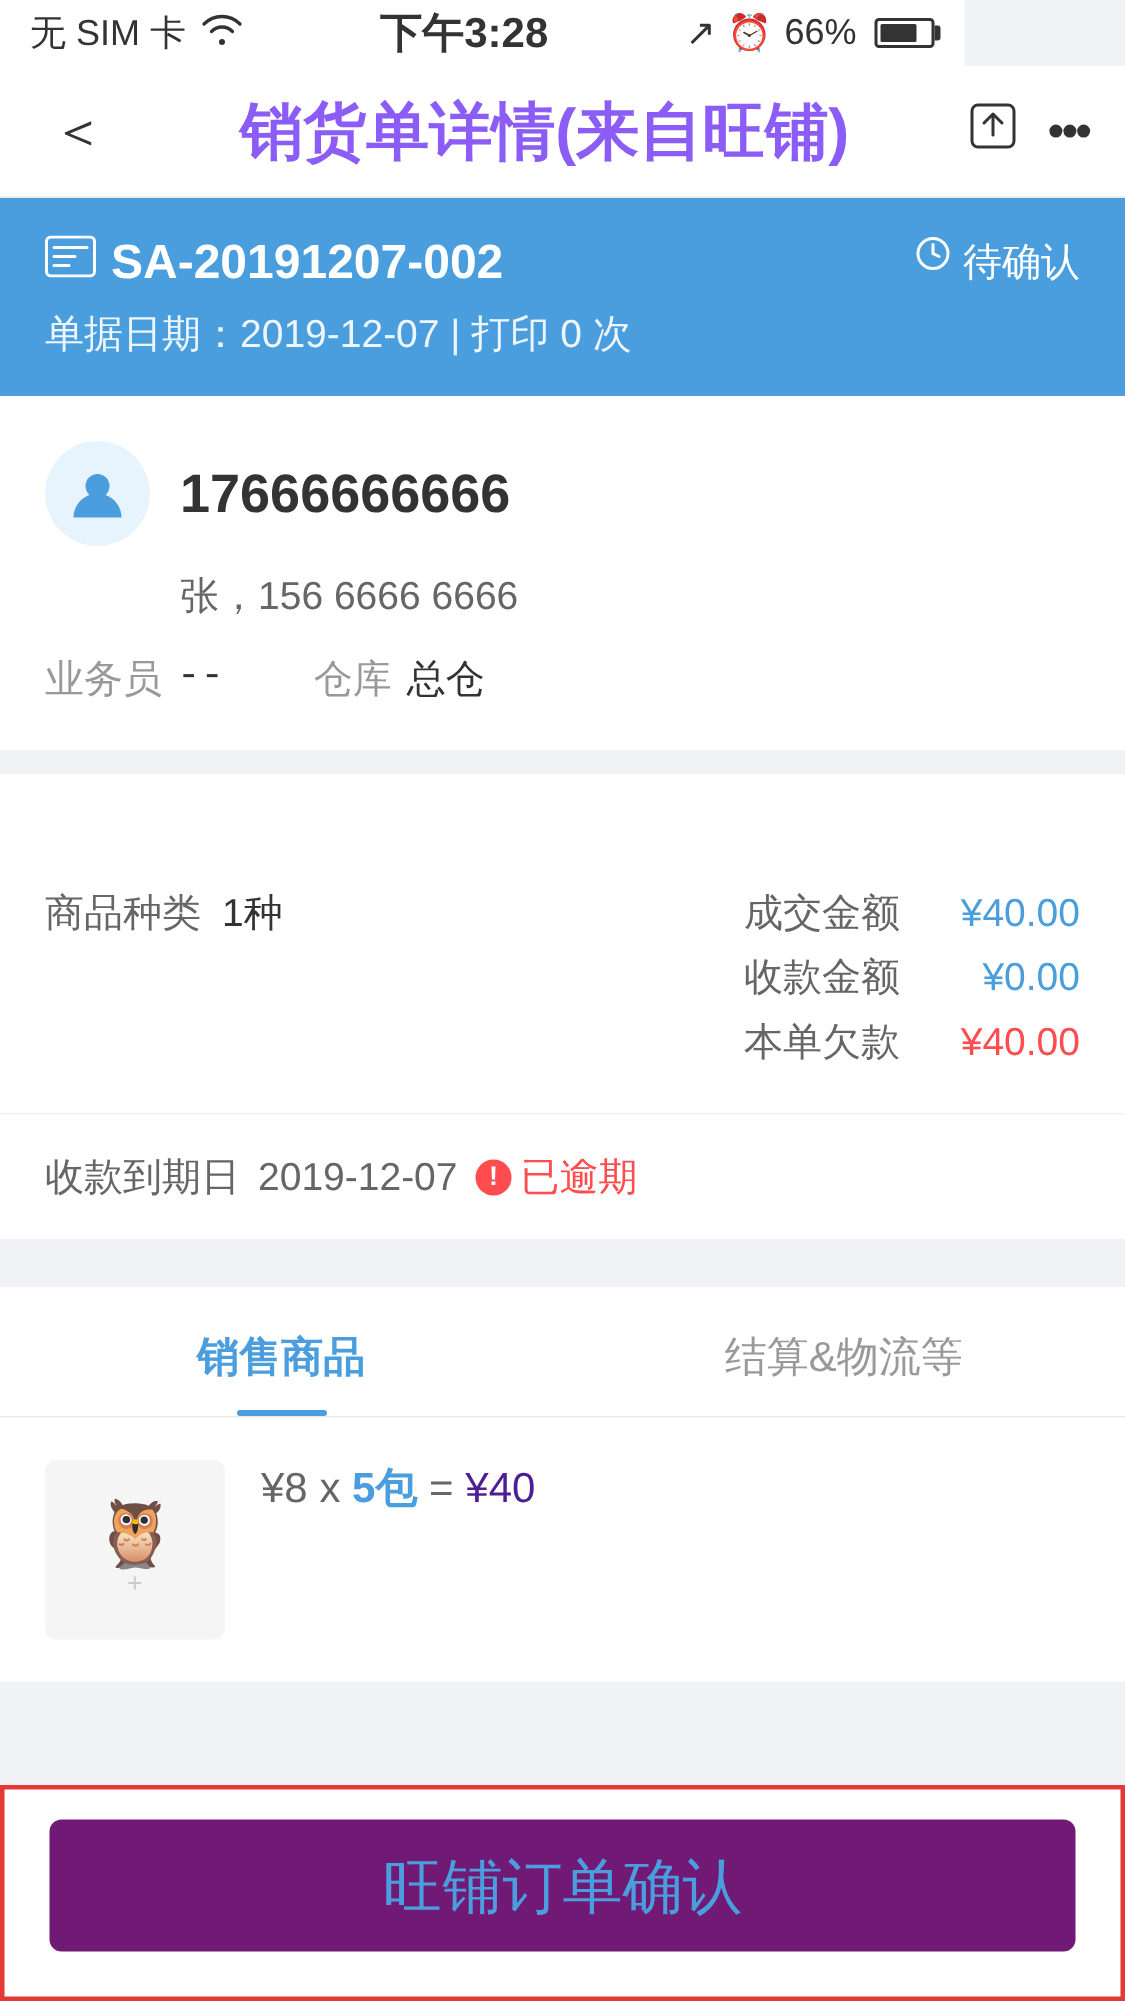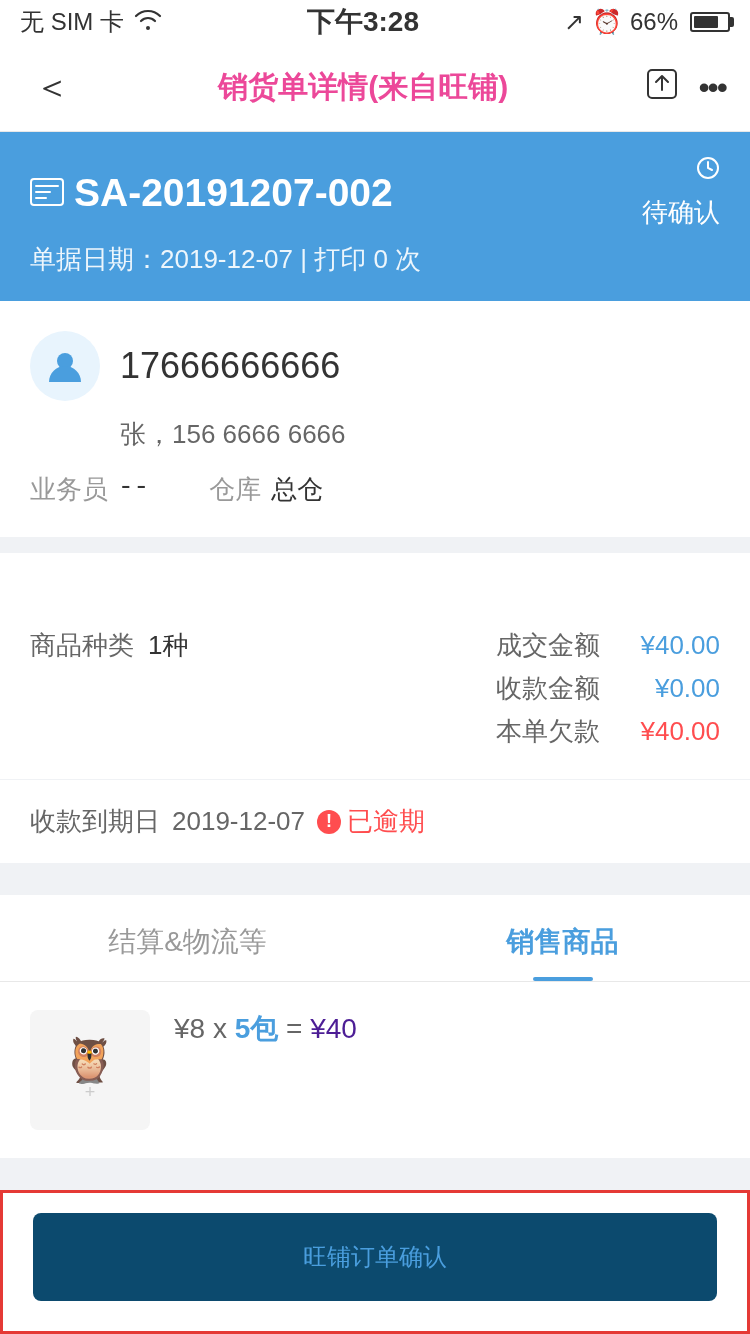--- a/index.html
+++ b/index.html
@@ -9,21 +9,21 @@
       min-height: 1334px;
       background: #f0f2f5;
       font-family: -apple-system, "PingFang SC", "Helvetica Neue", Arial, sans-serif;
       font-size: 28px;
       color: #333;
       position: relative;
     }
 
     
     .status-bar {
-      width: 750px;
+      width: 643px;
       height: 44px;
       background: #fff;
       display: flex;
       align-items: center;
       justify-content: space-between;
       padding: 0 20px;
       font-size: 24px;
       font-weight: 500;
     }
     .status-left {
@@ -82,23 +82,23 @@
       padding: 0 24px;
       border-bottom: 1px solid #e8e8e8;
     }
     .nav-back {
       font-size: 36px;
       color: #333;
       cursor: pointer;
       padding: 10px;
     }
     .nav-title {
-      font-size: 30px;
+      font-size: 42px;
       font-weight: 600;
-      color: #ec4899;
+      color: #8b5cf6;
     }
     .nav-right {
       display: flex;
       align-items: center;
       gap: 20px;
     }
     .nav-share {
       font-size: 32px;
       color: #333;
     }
@@ -114,34 +114,33 @@
       width: 750px;
       padding: 24px 30px;
     }
     .order-id-row {
       display: flex;
       justify-content: space-between;
       align-items: center;
       margin-bottom: 12px;
     }
     .order-id {
-      font-size: 39px;
+      font-size: 32px;
       font-weight: 700;
       color: #fff;
       display: flex;
       align-items: center;
       gap: 10px;
     }
     .status-badge {
       display: flex;
-      align-items: flex-end;
+      align-items: flex-start;
       gap: 8px;
       color: #fff;
       font-size: 26px;
-      flex-direction: column;
     }
     .order-date {
       font-size: 26px;
       color: rgba(255,255,255,0.9);
     }
 
     
     .customer-section {
       background: #fff;
       width: 750px;
@@ -161,21 +160,21 @@
       background: #e8f4fd;
       display: flex;
       align-items: center;
       justify-content: center;
       font-size: 32px;
       color: #4a9ede;
       flex-shrink: 0;
     }
     .customer-phone {
       font-size: 36px;
-      font-weight: 400;
+      font-weight: 700;
       color: #333;
     }
     .customer-name {
       font-size: 26px;
       color: #666;
       margin-bottom: 20px;
       padding-left: 90px;
     }
     .customer-meta {
       display: flex;
@@ -364,24 +363,24 @@
       bottom: 0;
       left: 0;
       width: 750px;
       background: #fff;
       padding: 20px 30px 30px;
       border: 3px solid #e53935;
     }
     .confirm-btn {
       width: 100%;
       height: 88px;
-      background: #0c4a6e;
+      background: #701a75;
       border: none;
       border-radius: 8px;
-      font-size: 24px;
+      font-size: 40px;
       color: #4a9ede;
       font-weight: 500;
       cursor: pointer;
       display: flex;
       align-items: center;
       justify-content: center;
     }
 
     
     .content-wrapper {
@@ -509,25 +508,25 @@
         <span class="overdue-dot">!</span>
         <span>已逾期</span>
       </div>
     </div>
   </div>
 
   <div class="divider"></div>
 
   <div class="tabs-section">
     <div class="tabs-row">
+      <div class="tab-item active">
+        <span>销售商品</span>
+      </div>
       <div class="tab-item">
         <span>结算&amp;物流等</span>
-      </div>
-      <div class="tab-item active">
-        <span>销售商品</span>
       </div>
     </div>
 
     <div class="product-item">
       <div class="product-thumb">
         <div class="product-thumb-inner">
           <span class="owl-icon">🦉</span>
           <span class="owl-plus">+</span>
         </div>
       </div>

